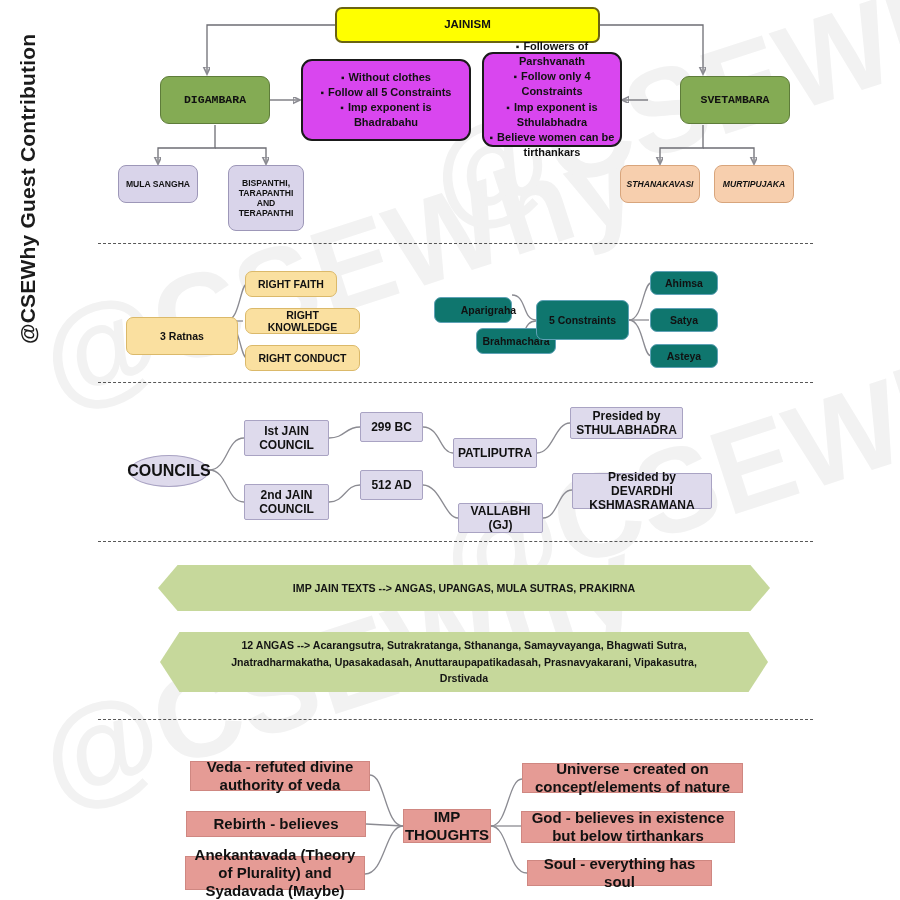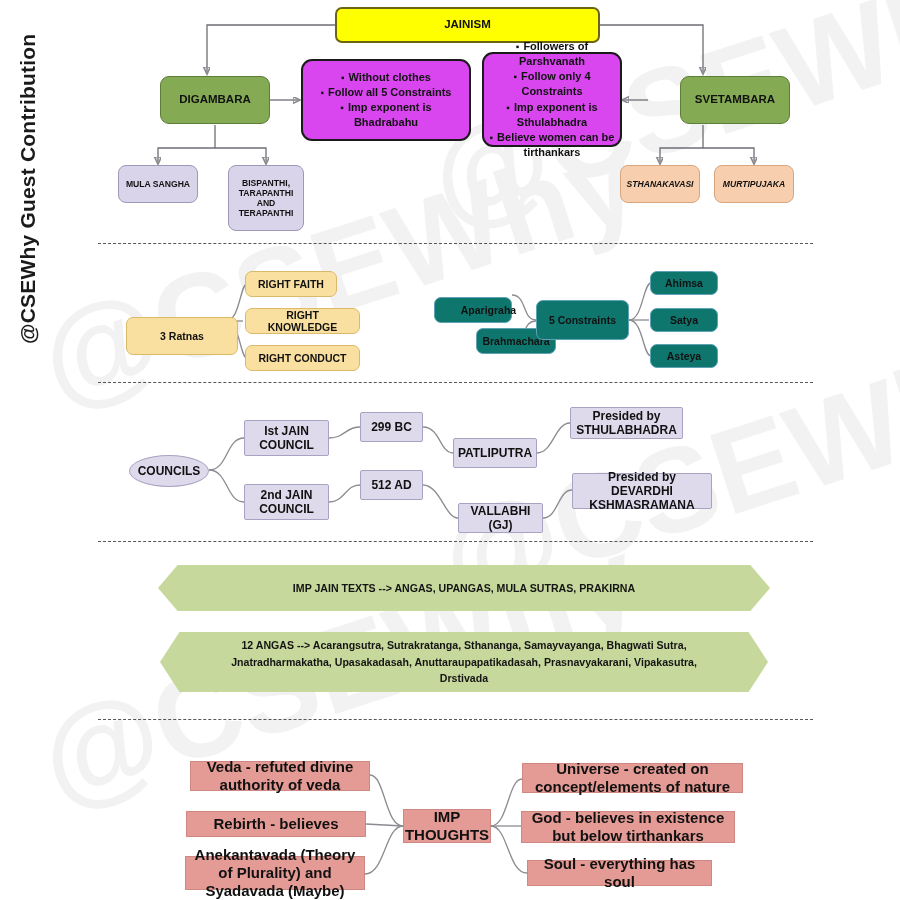--- a/index.html
+++ b/index.html
@@ -56,28 +56,28 @@
     display:flex;align-items:center;justify-content:center;
     text-align:center;
     z-index:3;
     font-weight:700;
     color:#111;
     line-height:1.18;
     padding:2px 5px;
   }
 
   .yellow{background:#ffff00;border:2px solid #6b6410;border-radius:7px;font-size:11.5px;}
-  .green{background:#84ab54;border:1.4px solid #5e7c3a;border-radius:9px;font-size:11.5px;}
+  .green{background:#84ab54;border:1.4px solid #5e7c3a;border-radius:9px;font-size:11.5px;font-family:Liberation Mono, monospace;}
   .white-box{background:#d946ef;border:2px solid #1a1a1a;border-radius:11px;font-size:11.2px;}
   .purple{background:#d9d4ea;border:1.4px solid #9d97b8;border-radius:8px;font-size:8.6px;}
   .peach{background:#f7cfae;border:1.4px solid #d8a57c;border-radius:8px;font-size:8.6px;font-style:italic;}
   .amber{background:#fae0a0;border:1.4px solid #dbb96a;border-radius:7px;font-size:10.5px;}
   .teal{background:#0f766e;border:1.4px solid #5fa2b6;border-radius:7px;font-size:10.5px;}
   .lilac{background:#dedaec;border:1.4px solid #a9a3c3;border-radius:2px;font-size:12px;}
-  .lilac-oval{background:#dedaec;border:1.4px solid #a9a3c3;border-radius:50%;font-size:12px;}
+  .lilac-oval{background:#dedaec;border:1.4px solid #a9a3c3;border-radius:50%;font-size:16px;}
   .salmon{background:#e59b95;border:1.2px solid #cf8781;border-radius:0;font-size:15px;}
 
   
   .blist{margin:0;padding:0;list-style:none;width:100%;}
   .blist li{position:relative;padding-left:0;font-size:11px;line-height:1.38;}
   .blist li::before{content:"\25AA";margin-right:4px;font-size:10px;}
 
   
   .banner{
     position:absolute;

